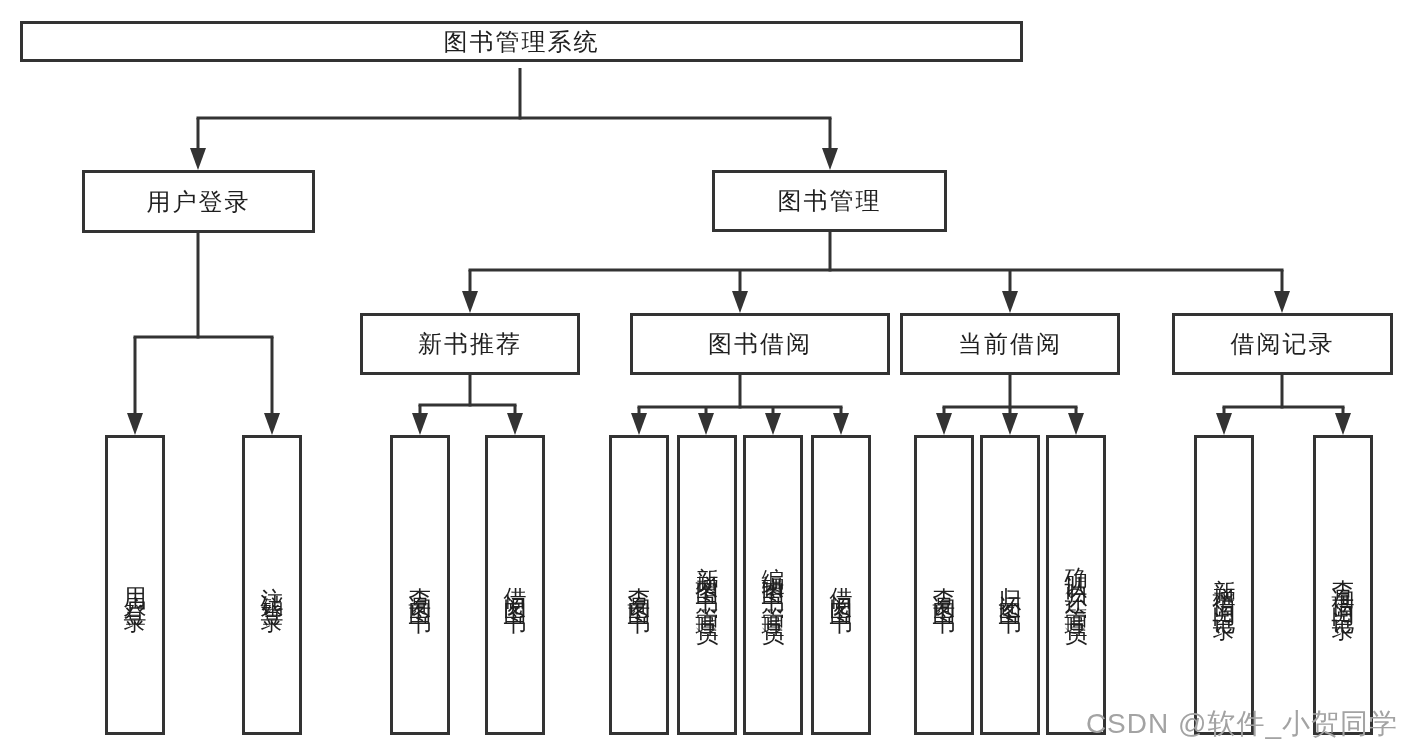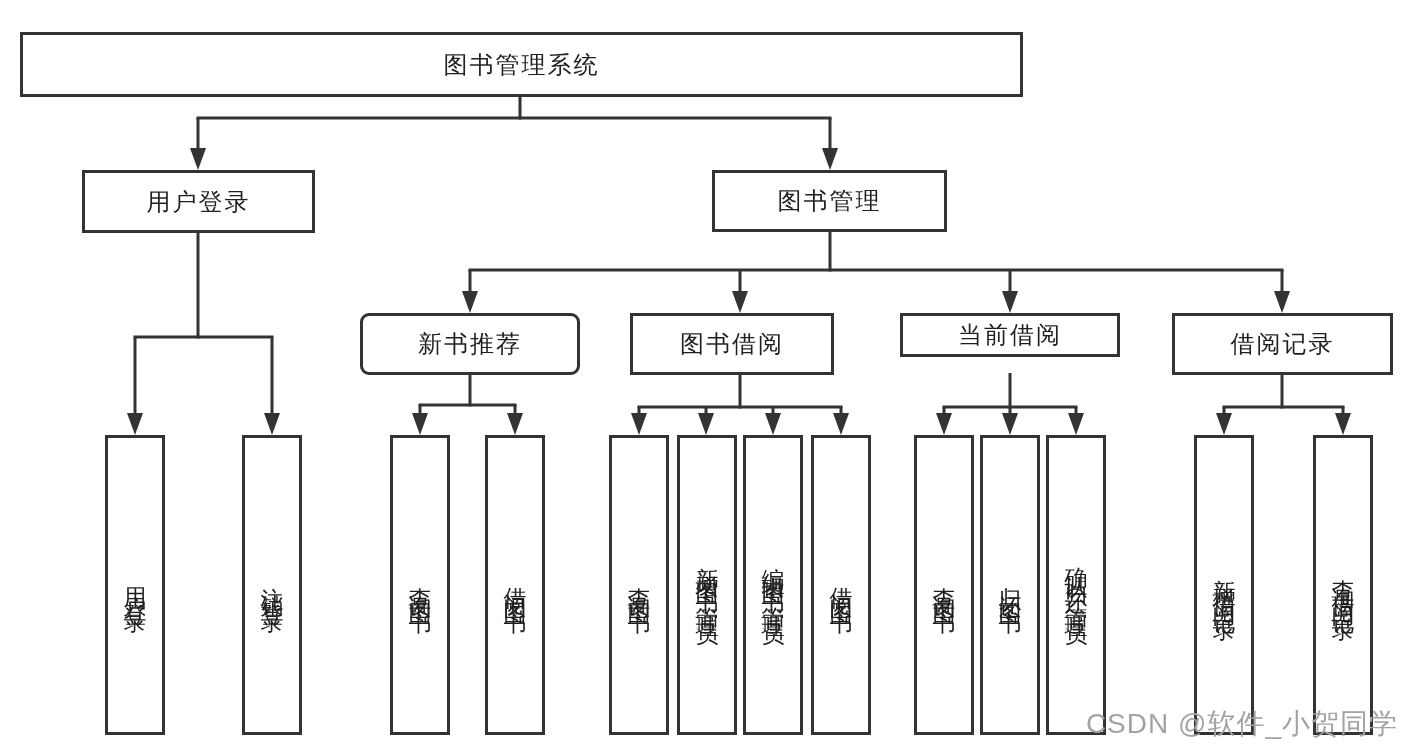--- a/index.html
+++ b/index.html
@@ -132,38 +132,38 @@
     <g>
       <line x1="1282" y1="373" x2="1282" y2="408.5"></line>
       <line x1="1222.5" y1="407" x2="1344.5" y2="407"></line>
       <line x1="1224" y1="407" x2="1224" y2="417"></line>
       <polygon points="1216,413 1232,413 1224,435"></polygon>
       <line x1="1343" y1="407" x2="1343" y2="417"></line>
       <polygon points="1335,413 1351,413 1343,435"></polygon>
     </g>
   </svg>
 
-  <div class="node" style="left:20px; top:32px; width:1003px; height:65px;">
+  <div class="node" style="left:20px; top:21px; width:1003px; height:41px;">
     <span>图书管理系统</span>
   </div>
 
   <div class="node" style="left:82px; top:170px; width:233px; height:63px;">
     <span>用户登录</span>
   </div>
   <div class="node" style="left:712px; top:170px; width:235px; height:62px;justify-content:center;">
     <span>图书管理</span>
   </div>
 
-  <div class="node" style="left:360px; top:313px; width:220px; height:62px;border-radius:9px;">
+  <div class="node" style="left:360px; top:313px; width:220px; height:62px;">
     <span>新书推荐</span>
   </div>
-  <div class="node" style="left:630px; top:313px; width:204px; height:62px;">
+  <div class="node" style="left:630px; top:313px; width:260px; height:62px;">
     <span>图书借阅</span>
   </div>
-  <div class="node" style="left:900px; top:313px; width:220px; height:44px;">
+  <div class="node" style="left:900px; top:313px; width:220px; height:62px;">
     <span>当前借阅</span>
   </div>
   <div class="node" style="left:1172px; top:313px; width:221px; height:62px;">
     <span>借阅记录</span>
   </div>
 
   <div class="node leaf" style="left:105px; top:435px;">
     <span class="vtext">用户登录</span>
   </div>
   <div class="node leaf" style="left:242px; top:435px;">

